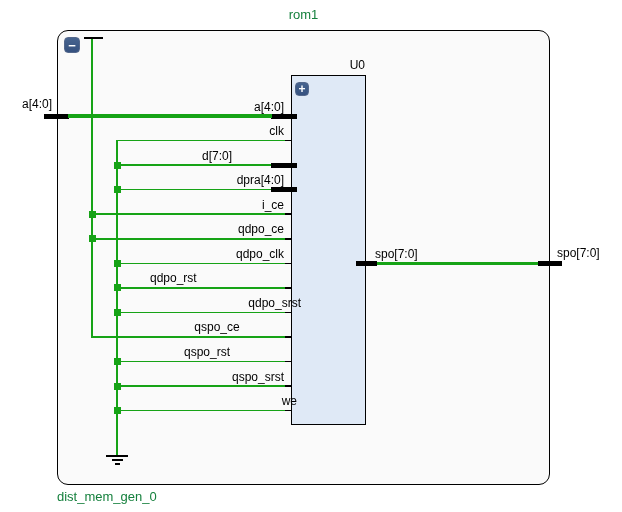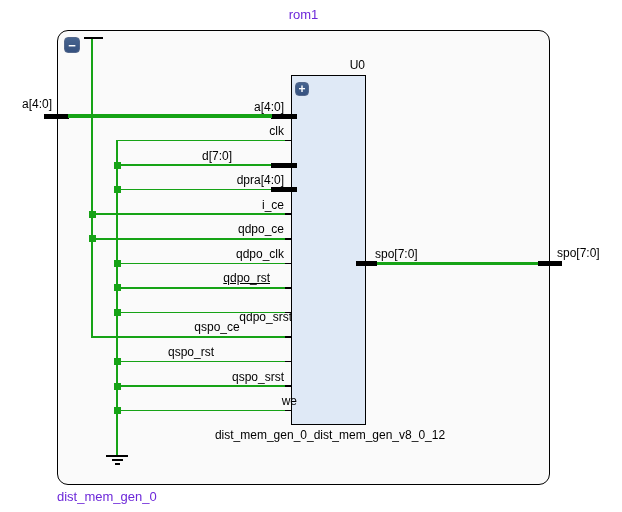--- a/index.html
+++ b/index.html
@@ -1,19 +1,19 @@
 <!DOCTYPE html>
 <html><head>
 <meta charset="utf-8">
 <style>
   html,body{margin:0;padding:0;background:#ffffff;}
   #canvas{position:relative;width:622px;height:512px;background:#ffffff;overflow:hidden;
           font-family:"Liberation Sans",sans-serif;}
   .lbl{position:absolute;font-size:12px;line-height:14px;color:#000;white-space:nowrap;}
-  .title-lbl{position:absolute;font-size:13px;line-height:15px;color:#6d28d9;white-space:nowrap;}
+  .title-lbl{position:absolute;font-size:13px;line-height:15px;color:#15803d;white-space:nowrap;}
   #module-box{position:absolute;left:57px;top:30px;width:493px;height:455px;
               background:#fafafa;border:1.4px solid #000;border-radius:11px;box-sizing:border-box;}
   #instance-block{position:absolute;left:290.5px;top:75px;width:75px;height:350px;
                   background:#dfe9f6;border:1.4px solid #000;box-sizing:border-box;}
   .sch-btn{position:absolute;border-radius:4px;display:flex;align-items:center;justify-content:center;
            background:linear-gradient(#47648f,#35517f);border:1px solid #54688c;box-sizing:border-box;
            color:#fff;font-weight:bold;cursor:pointer;}
   #collapse-btn{left:64px;top:37px;width:16px;height:16px;font-size:13px;line-height:13px;}
   #expand-btn{left:295px;top:82px;width:14px;height:14px;font-size:12px;line-height:12px;}
   .wire{position:absolute;}
@@ -34,21 +34,20 @@
   </div>
 
   <div id="instance-block"></div>
 
   <div id="expand-btn" class="sch-btn">
     <span>+</span>
   </div>
 
   <div class="lbl" style="left:290px;top:58px;width:75px;text-align:right;">U0</div>
 
-  <div class="lbl" style="left:130px;top:428px;width:400px;text-align:center;">dist_mem_gen_0_dist_mem_gen_v8_0_12</div>
 
   <div class="lbl" style="left:0px;top:97px;width:52px;text-align:right;">a[4:0]</div>
 
   <div class="lbl" style="left:557px;top:246px;">spo[7:0]</div>
 
   <div class="lbl" style="left:375px;top:247px;">spo[7:0]</div>
 
   <div id="wire-layer">
       <div class="lbl" style="left: 150px; top: 99.5px; width: 134px; text-align: right;">a[4:0]</div>
       <div class="wire" style="left: 270.5px; top: 113.5px; width: 26px; height: 5px; background: rgb(0, 0, 0);"></div>
@@ -68,32 +67,32 @@
       <div class="wire" style="left: 92px; top: 213.45px; width: 192.5px; height: 1.5px; background: rgb(22, 163, 22);"></div>
       <div class="wire" style="left: 88.5px; top: 210.7px; width: 7px; height: 7px; background: rgb(22, 163, 22);"></div>
       <div class="lbl" style="left: 150px; top: 222.25px; width: 134px; text-align: right;">qdpo_ce</div>
       <div class="wire" style="left: 284px; top: 238px; width: 7px; height: 1.5px; background: rgb(0, 0, 0);"></div>
       <div class="wire" style="left: 92px; top: 238px; width: 192.5px; height: 1.5px; background: rgb(22, 163, 22);"></div>
       <div class="wire" style="left: 88.5px; top: 235.25px; width: 7px; height: 7px; background: rgb(22, 163, 22);"></div>
       <div class="lbl" style="left: 150px; top: 246.8px; width: 134px; text-align: right;">qdpo_clk</div>
       <div class="wire" style="left: 284px; top: 262.55px; width: 7px; height: 1.5px; background: rgb(0, 0, 0);"></div>
       <div class="wire" style="left: 117px; top: 262.55px; width: 167.5px; height: 1.5px; background: rgb(22, 163, 22);"></div>
       <div class="wire" style="left: 113.5px; top: 259.8px; width: 7px; height: 7px; background: rgb(22, 163, 22);"></div>
-      <div class="lbl" style="left: 136px; top: 271.35px; width: 134px; text-align: right; text-decoration: underline;">qdpo_rst</div>
+      <div class="lbl" style="left: 150px; top: 271.35px; width: 134px; text-align: left;">qdpo_rst</div>
       <div class="wire" style="left: 284px; top: 287.1px; width: 7px; height: 1.5px; background: rgb(0, 0, 0);"></div>
       <div class="wire" style="left: 117px; top: 287.1px; width: 167.5px; height: 1.5px; background: rgb(22, 163, 22);"></div>
       <div class="wire" style="left: 113.5px; top: 284.35px; width: 7px; height: 7px; background: rgb(22, 163, 22);"></div>
-      <div class="lbl" style="left: 158px; top: 295.9px; width: 134px; text-align: right; margin-top: 14px;">qdpo_srst</div>
+      <div class="lbl" style="left: 167px; top: 295.9px; width: 134px; text-align: right;">qdpo_srst</div>
       <div class="wire" style="left: 284px; top: 311.65px; width: 7px; height: 1.5px; background: rgb(0, 0, 0);"></div>
       <div class="wire" style="left: 117px; top: 311.65px; width: 167.5px; height: 1.5px; background: rgb(22, 163, 22);"></div>
       <div class="wire" style="left: 113.5px; top: 308.9px; width: 7px; height: 7px; background: rgb(22, 163, 22);"></div>
       <div class="lbl" style="left: 150px; top: 320.45px; width: 134px; text-align: center;">qspo_ce</div>
       <div class="wire" style="left: 284px; top: 336.2px; width: 7px; height: 1.5px; background: rgb(0, 0, 0);"></div>
       <div class="wire" style="left: 92px; top: 336.2px; width: 192.5px; height: 1.5px; background: rgb(22, 163, 22);"></div>
-      <div class="lbl" style="left: 168px; top: 345px; width: 134px; text-align: left;">qspo_rst</div>
+      <div class="lbl" style="left: 140px; top: 345px; width: 134px; text-align: center;">qspo_rst</div>
       <div class="wire" style="left: 284px; top: 360.75px; width: 7px; height: 1.5px; background: rgb(0, 0, 0);"></div>
       <div class="wire" style="left: 117px; top: 360.75px; width: 167.5px; height: 1.5px; background: rgb(22, 163, 22);"></div>
       <div class="wire" style="left: 113.5px; top: 358px; width: 7px; height: 7px; background: rgb(22, 163, 22);"></div>
       <div class="lbl" style="left: 150px; top: 369.55px; width: 134px; text-align: right;">qspo_srst</div>
       <div class="wire" style="left: 284px; top: 385.3px; width: 7px; height: 1.5px; background: rgb(0, 0, 0);"></div>
       <div class="wire" style="left: 117px; top: 385.3px; width: 167.5px; height: 1.5px; background: rgb(22, 163, 22);"></div>
       <div class="wire" style="left: 113.5px; top: 382.55px; width: 7px; height: 7px; background: rgb(22, 163, 22);"></div>
       <div class="lbl" style="left: 163px; top: 394.1px; width: 134px; text-align: right;">we</div>
       <div class="wire" style="left: 284px; top: 409.85px; width: 7px; height: 1.5px; background: rgb(0, 0, 0);"></div>
       <div class="wire" style="left: 117px; top: 409.85px; width: 167.5px; height: 1.5px; background: rgb(22, 163, 22);"></div>

